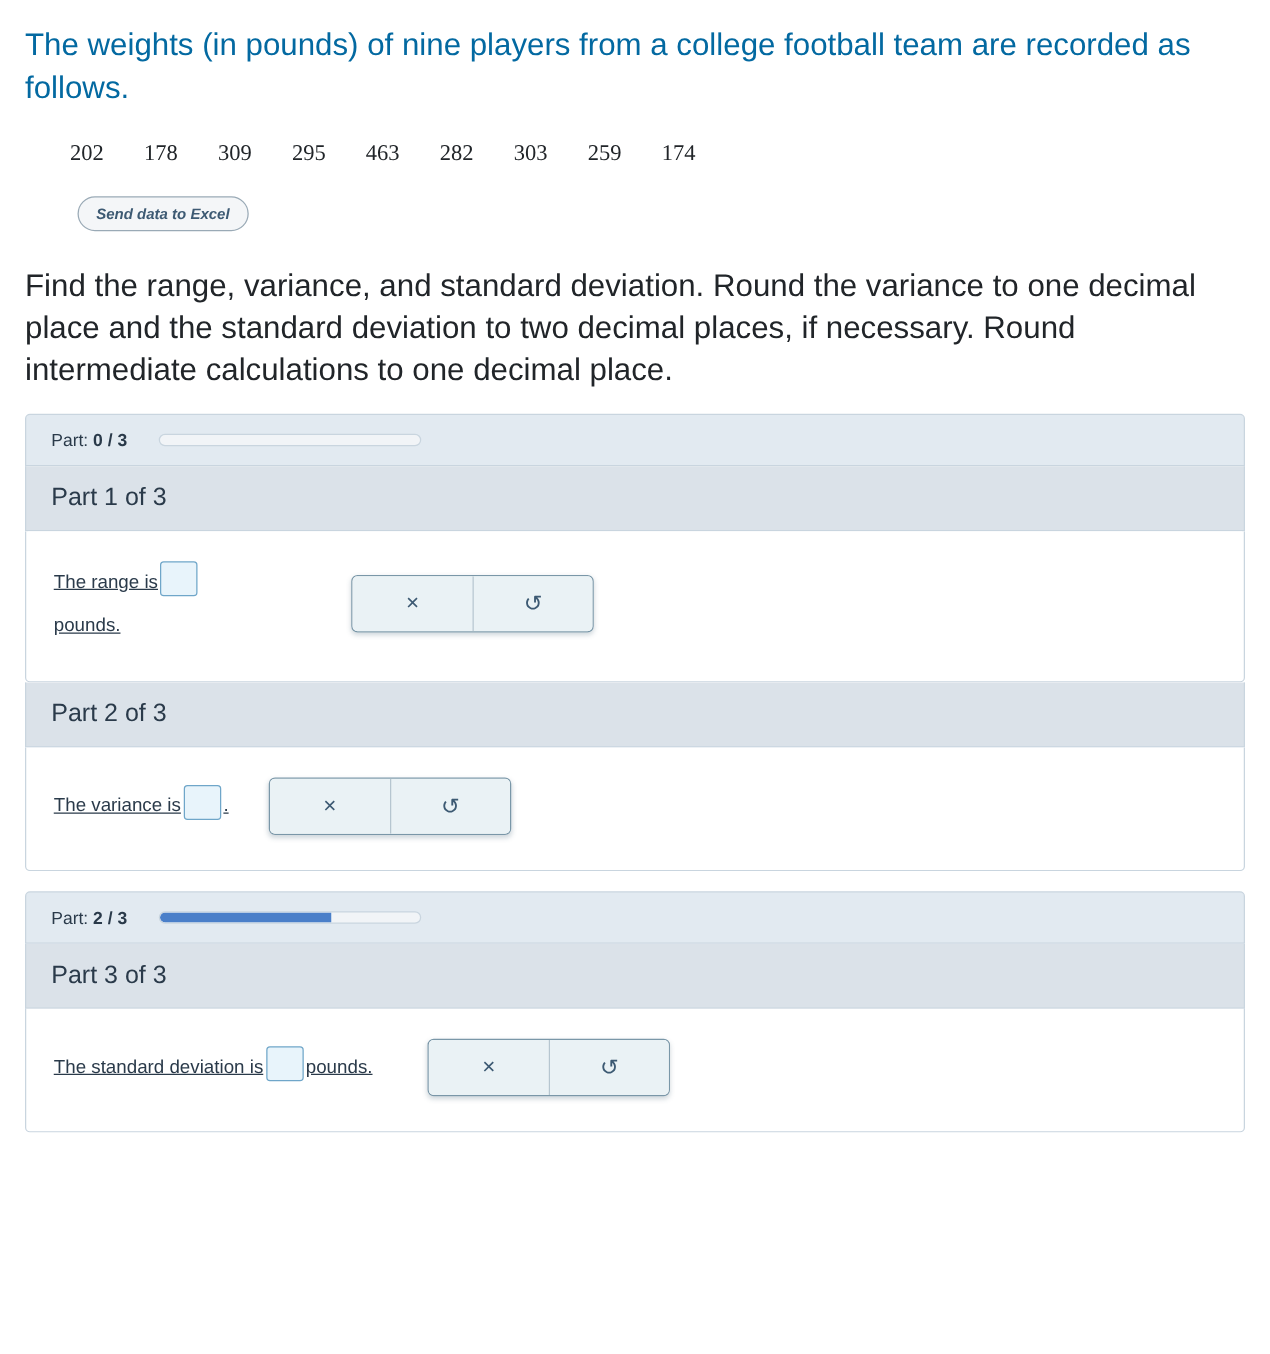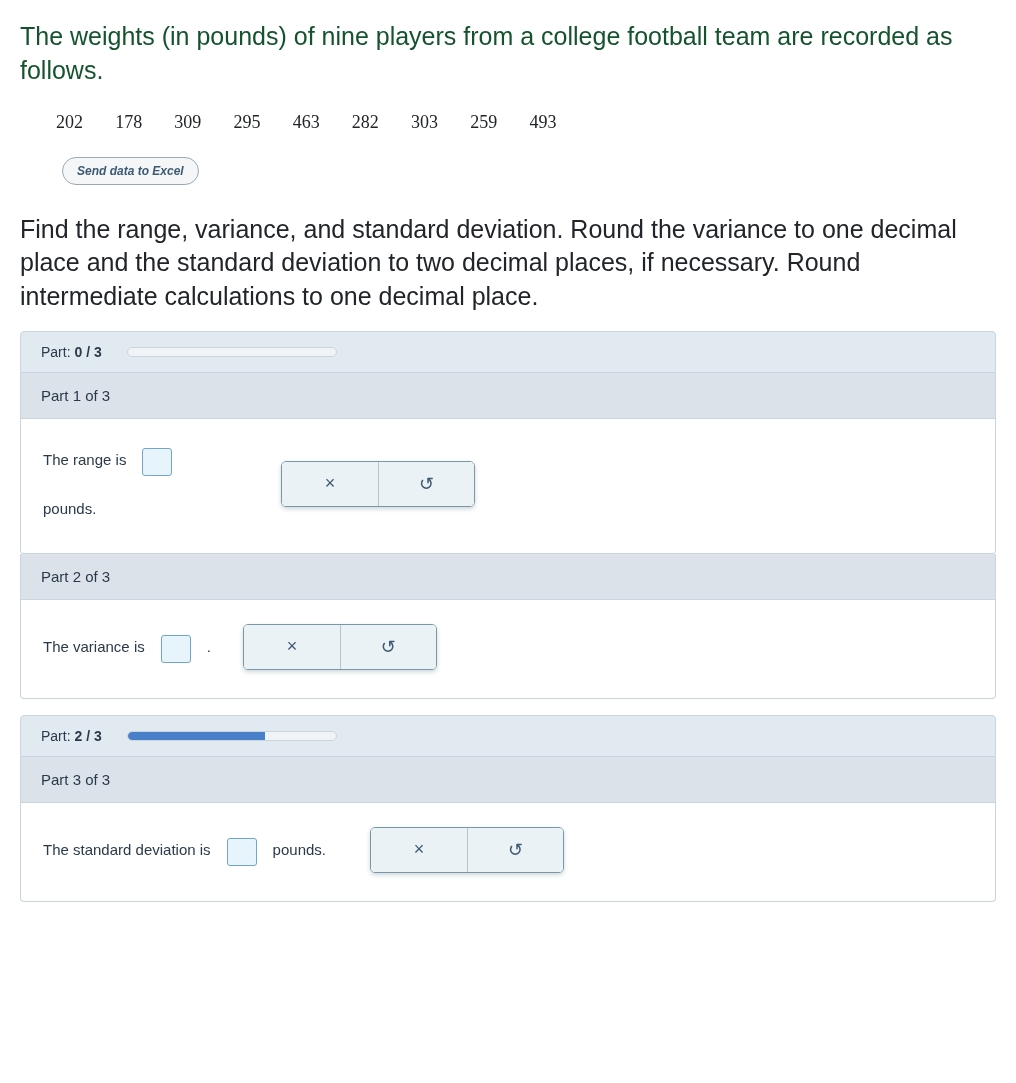--- a/index.html
+++ b/index.html
@@ -10,21 +10,21 @@
     background: #ffffff;
     color: #212529;
     font-size: 15px;
   }
   .page {
     width: 1016px;
     padding: 20px;
   }
   .question-text {
     font-size: 25px;
-    color: #14532d;
+    color: #0369a1;
     line-height: 1.35;
     margin-bottom: 18px;
   }
   .data-row {
     padding: 6px 0 24px 36px;
   }
   .data-num {
     font-family: "Times New Roman", serif;
     font-size: 18px;
     display: inline-block;
@@ -77,43 +77,44 @@
     height: 100%;
     background: #4a7fc9;
     border-radius: 5px 0 0 5px;
   }
 
   .part-header {
     background: #dbe2e9;
     border: 1px solid #c9d5df;
     border-top: none;
     padding: 14px 20px;
-    font-size: 15px;
+    font-size: 20px;
     color: #2a3a4a;
   }
 
   .part-body {
     border: 1px solid #c9d5df;
     border-top: none;
     border-radius: 0 0 4px 4px;
     padding: 24px 22px 28px 22px;
     background: #fff;
     font-size: 15px;
     color: #2a3a4a;
     display: flex;
     align-items: center;
     flex-wrap: wrap;
     gap: 8px;
   }
   .part-body .sentence {
     display: flex;
-    align-items: flex-end;
+    align-items: flex-start;
     flex-wrap: wrap;
-    gap: 16px;
+    gap: 2px;
     line-height: 2.2;
+    text-decoration: underline;
   }
   .answer-box {
     width: 30px;
     height: 28px;
     border: 1.5px solid #6fa6c9;
     background: #e8f4fb;
     border-radius: 3px;
   }
 
   .toolbar {
@@ -151,21 +152,21 @@
 
   <div class="data-row">
     <span class="data-num">202</span>
     <span class="data-num">178</span>
     <span class="data-num">309</span>
     <span class="data-num">295</span>
     <span class="data-num">463</span>
     <span class="data-num">282</span>
     <span class="data-num">303</span>
     <span class="data-num">259</span>
-    <span class="data-num">493</span>
+    <span class="data-num">174</span>
   </div>
 
   <span class="excel-btn">Send data to Excel</span>
 
   <div class="instruction-text">Find the range, variance, and standard deviation. Round the variance to one decimal place and the standard deviation to two decimal places, if necessary. Round intermediate calculations to one decimal place.</div>
 
   
   <div class="part-progress-bar">
     <span class="label"><span>Part: </span><b>0 / 3</b></span>
     <div class="progress-track">

